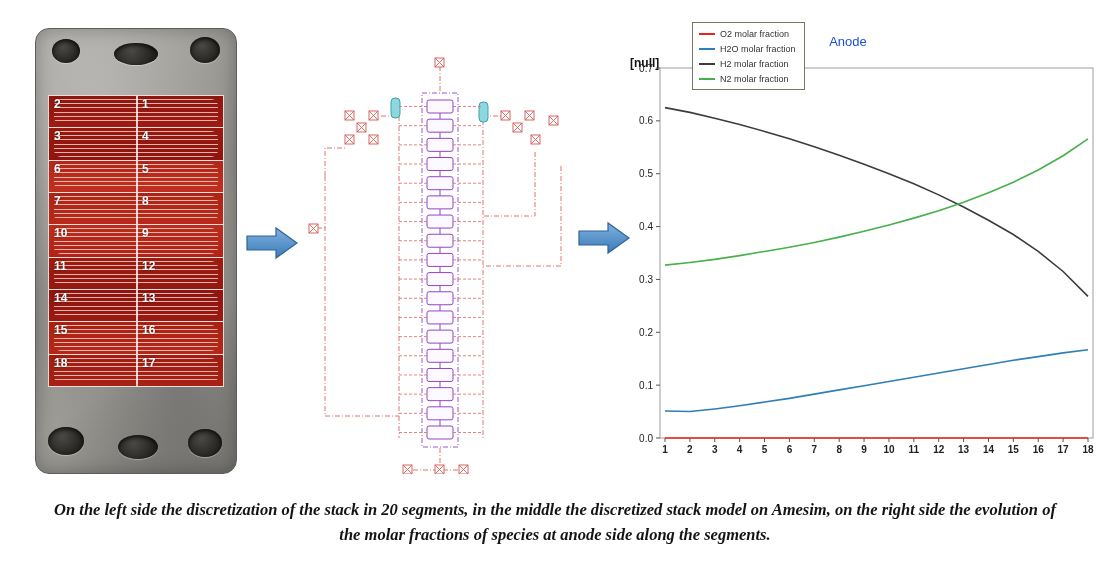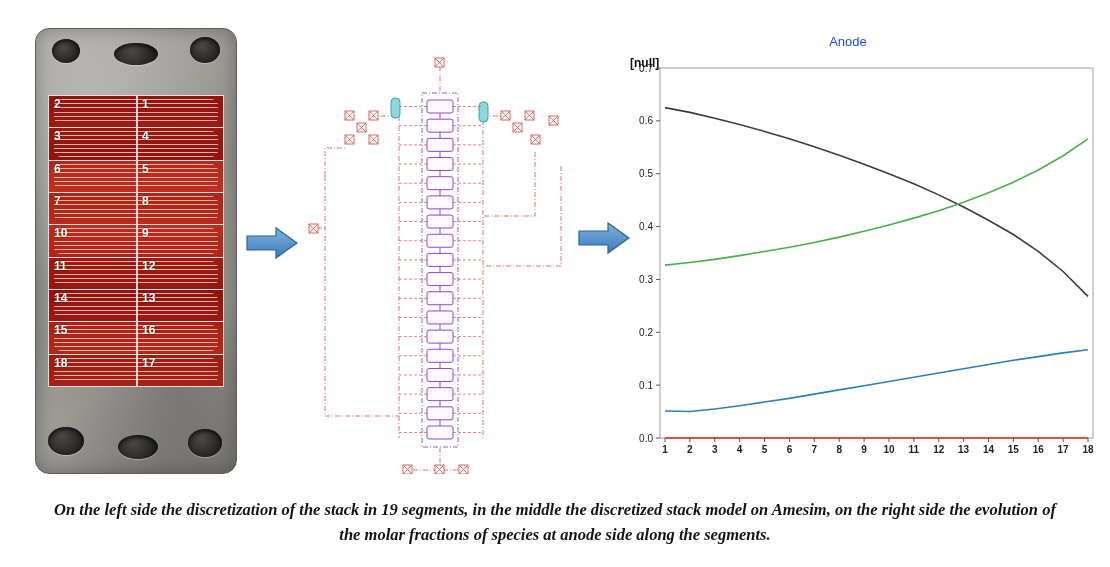--- a/index.html
+++ b/index.html
@@ -280,20 +280,38 @@
     </svg>
   </div>
 
   <svg class="arrow a2" viewBox="0 0 52 34">
     <polygon points="1,10 30,10 30,2 51,17 30,32 30,24 1,24" fill="url(#ag)" stroke="#2e6396" stroke-width="1.2"></polygon>
   </svg>
 
   <div class="chart">
     <div class="chart-title">Anode</div>
     <div class="y-unit">[null]</div>
+    <div class="legend" id="legend">
+        <div class="lrow">
+          <span class="lsw" style="border-top-color: rgb(232, 35, 26);"></span>
+          <span class="llab">O2 molar fraction</span>
+        </div>
+        <div class="lrow">
+          <span class="lsw" style="border-top-color: rgb(47, 126, 182);"></span>
+          <span class="llab">H2O molar fraction</span>
+        </div>
+        <div class="lrow">
+          <span class="lsw" style="border-top-color: rgb(60, 60, 60);"></span>
+          <span class="llab">H2 molar fraction</span>
+        </div>
+        <div class="lrow">
+          <span class="lsw" style="border-top-color: rgb(71, 176, 75);"></span>
+          <span class="llab">N2 molar fraction</span>
+        </div>
+      </div>
     <svg id="plot" width="478" height="458" viewBox="0 0 478 458">
         <rect x="32" y="60" width="433" height="370" fill="#ffffff" stroke="#9e9e9e" stroke-width="1"></rect>
         <line x1="28" y1="430" x2="32" y2="430" stroke="#555" stroke-width="1"></line>
         <text x="25" y="433.5" text-anchor="end" class="ytick-label">0.0</text>
         <line x1="28" y1="377.1428571428571" x2="32" y2="377.1428571428571" stroke="#555" stroke-width="1"></line>
         <text x="25" y="380.6428571428571" text-anchor="end" class="ytick-label">0.1</text>
         <line x1="28" y1="324.2857142857143" x2="32" y2="324.2857142857143" stroke="#555" stroke-width="1"></line>
         <text x="25" y="327.7857142857143" text-anchor="end" class="ytick-label">0.2</text>
         <line x1="28" y1="271.4285714285714" x2="32" y2="271.4285714285714" stroke="#555" stroke-width="1"></line>
         <text x="25" y="274.9285714285714" text-anchor="end" class="ytick-label">0.3</text>
@@ -341,14 +359,14 @@
         <text x="435.11764705882354" y="445" text-anchor="middle" class="xtick-label">17</text>
         <line x1="460" y1="430" x2="460" y2="434" stroke="#555" stroke-width="1"></line>
         <text x="460" y="445" text-anchor="middle" class="xtick-label">18</text>
         <polyline points="37,430 61.88235294117647,430 86.76470588235294,430 111.64705882352942,430 136.52941176470588,430 161.41176470588235,430 186.29411764705884,430 211.1764705882353,430 236.05882352941177,430 260.94117647058823,430 285.8235294117647,430 310.70588235294116,430 335.5882352941177,430 360.47058823529414,430 385.3529411764706,430 410.2352941176471,430 435.11764705882354,430 460,430" fill="none" stroke="#e8231a" stroke-width="1.6" stroke-linejoin="round"></polyline>
         <polyline points="37,403.04285714285714 61.88235294117647,403.57142857142856 86.76470588235294,400.92857142857144 111.64705882352942,397.75714285714287 136.52941176470588,394.0571428571428 161.41176470588235,390.35714285714283 186.29411764705884,386.12857142857143 211.1764705882353,381.9 236.05882352941177,377.6714285714286 260.94117647058823,373.4428571428571 285.8235294117647,369.2142857142857 310.70588235294116,364.98571428571427 335.5882352941177,360.75714285714287 360.47058823529414,356.5285714285714 385.3529411764706,352.3 410.2352941176471,348.6 435.11764705882354,344.9 460,341.7285714285714" fill="none" stroke="#2f7eb6" stroke-width="1.6" stroke-linejoin="round"></polyline>
         <polyline points="37,99.64285714285711 61.88235294117647,104.39999999999998 86.76470588235294,110.21428571428572 111.64705882352942,116.55714285714282 136.52941176470588,123.42857142857144 161.41176470588235,130.82857142857148 186.29411764705884,138.7571428571428 211.1764705882353,147.21428571428567 236.05882352941177,156.2 260.94117647058823,165.71428571428572 285.8235294117647,175.75714285714284 310.70588235294116,186.8571428571428 335.5882352941177,199.0142857142857 360.47058823529414,212.22857142857146 385.3529411764706,226.49999999999997 410.2352941176471,243.41428571428568 435.11764705882354,263.5 460,288.34285714285716" fill="none" stroke="#3c3c3c" stroke-width="1.6" stroke-linejoin="round"></polyline>
         <polyline points="37,257.15714285714284 61.88235294117647,254.51428571428568 86.76470588235294,251.34285714285713 111.64705882352942,247.64285714285717 136.52941176470588,243.41428571428568 161.41176470588235,239.1857142857143 186.29411764705884,234.42857142857142 211.1764705882353,229.1428571428571 236.05882352941177,223.32857142857142 260.94117647058823,216.98571428571427 285.8235294117647,210.1142857142857 310.70588235294116,202.7142857142857 335.5882352941177,194.2571428571428 360.47058823529414,184.7428571428571 385.3529411764706,174.17142857142855 410.2352941176471,162.01428571428568 435.11764705882354,147.74285714285713 460,130.82857142857148" fill="none" stroke="#47b04b" stroke-width="1.6" stroke-linejoin="round"></polyline>
       </svg>
   </div>
 
-  <p class="caption">On the left side the discretization of the stack in 19 segments, in the middle the discretized stack model on Amesim, on the right side the evolution of the molar fractions of species at anode side along the segments.</p>
+  <p class="caption">On the left side the discretization of the stack in 20 segments, in the middle the discretized stack model on Amesim, on the right side the evolution of the molar fractions of species at anode side along the segments.</p>
 </div>
 
 </body></html>

